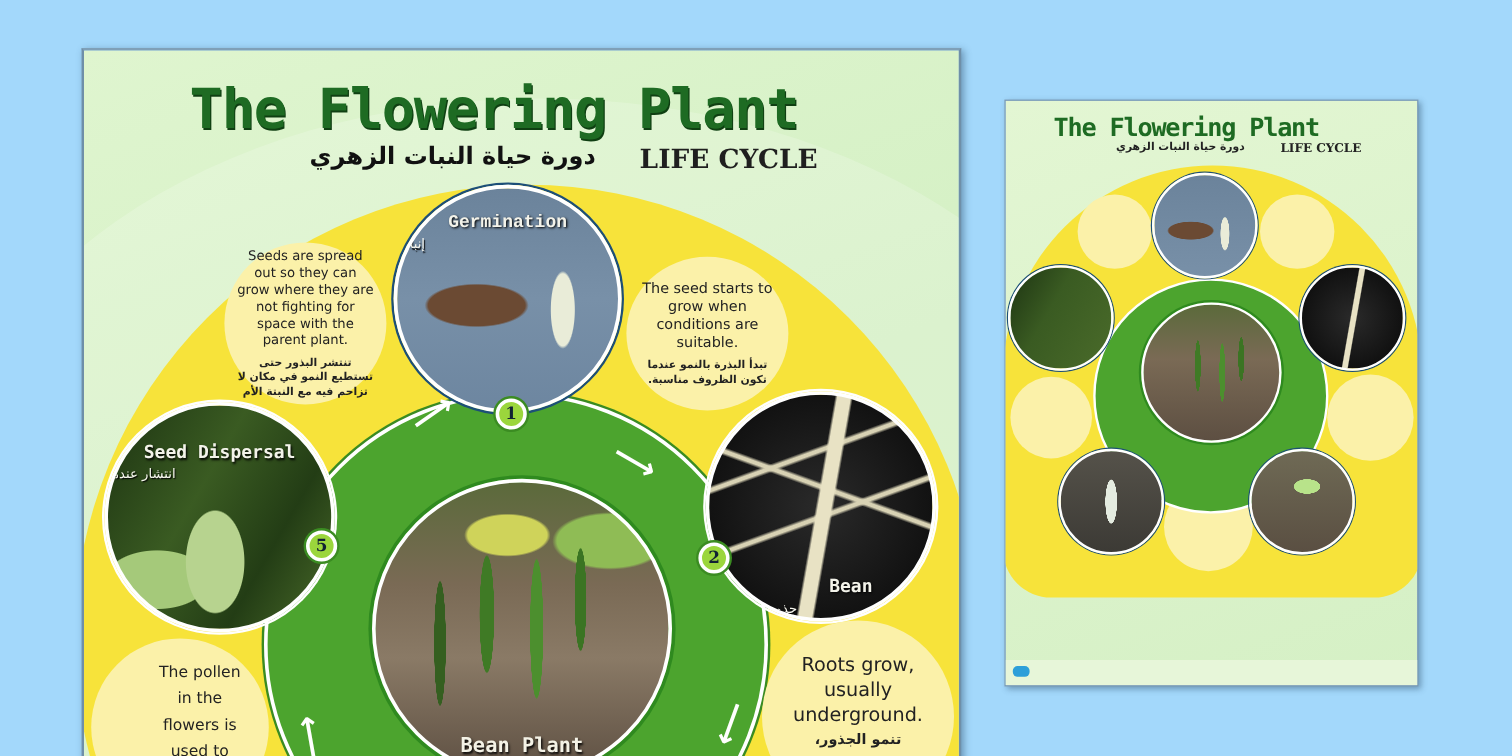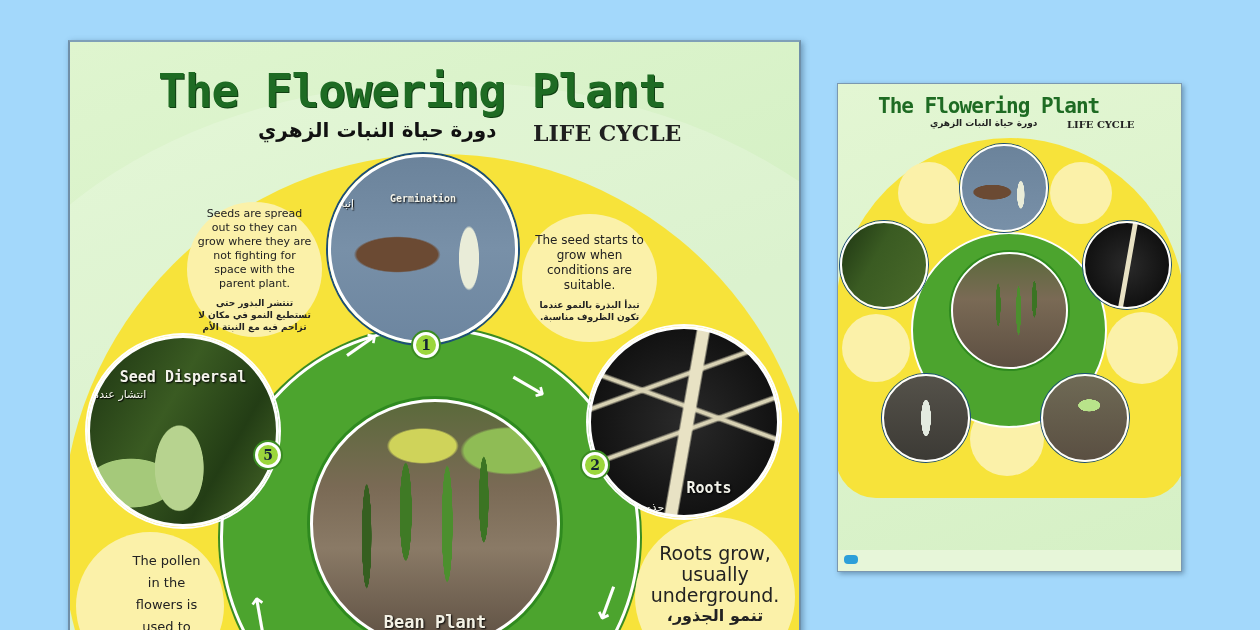--- a/index.html
+++ b/index.html
@@ -100,22 +100,22 @@
       display:flex; flex-direction:column; align-items:center; justify-content:center;
     }
     .bubble .en { font-size: 11px; line-height: 14px; }
     .bubble .ar { font-size: 9px; line-height: 12px; margin-top: 6px; direction: rtl; font-weight:bold; }
     .b-top-left { left: 117px; top: 160px; width: 135px; height: 135px; padding: 0 10px; }
     .b-top-right { left: 452px; top: 172px; width: 135px; height: 128px; padding: 0 12px; }
     .b-top-right .en { font-size: 12px; line-height: 15px; }
     .b-bot-left { left: 6px; top: 490px; width: 148px; height: 148px; padding: 0 16px; justify-content:flex-start; padding-top: 18px; }
     .b-bot-left .en { font-size: 13px; line-height: 22px; margin-left: 33px; }
     .b-bot-right { left: 565px; top: 475px; width: 160px; height: 160px; padding: 0 12px; justify-content:flex-start; padding-top: 26px; }
-    .b-bot-right .en { font-size: 19px; line-height: 21px; }
-    .b-bot-right .ar { font-size: 16px; margin-top: 4px; }
+    .b-bot-right .en { font-size: 16px; line-height: 21px; }
+    .b-bot-right .ar { font-size: 12px; margin-top: 4px; }
 
     .arrow { position:absolute; color:#fff; font-size: 26px; font-weight:bold; line-height:1; }
 
     
     .poster-small {
       position:absolute; left: 837px; top: 83px; width: 345px; height: 489px;
       background: linear-gradient(160deg, #e3f6d3 0%, #d5f0c5 100%);
       border: 1.5px solid #7b98b0; box-shadow: 2px 2px 5px rgba(40,70,100,.45); overflow:hidden;
     }
     .sp-title { position:absolute; left: 40px; top: 10px; font-family: "DejaVu Sans Mono", monospace; font-weight:bold; font-size: 21px; color:#1e6b23; letter-spacing:-1px; white-space:nowrap; }
@@ -172,27 +172,27 @@
   <div class="arrow" style="left:272px; top:290px; transform:rotate(-35deg);">⟶</div>
   <div class="arrow" style="left:440px; top:330px; transform:rotate(30deg);">⟶</div>
   <div class="arrow" style="left:520px; top:548px; transform:rotate(110deg);">⟶</div>
   <div class="arrow" style="left:170px; top:560px; transform:rotate(-100deg);">⟶</div>
 
   <div class="center-photo">
     <div class="center-label">Bean Plant</div>
   </div>
 
   <div class="stage stage-1">
-    <div class="stage-title" style="top:36px; font-size:10px;">Germination</div>
+    <div class="stage-title" style="top:20px; font-size:15px;font-family:Liberation Mono, monospace;">Germination</div>
     <div class="stage-ar" style="top:40px;">إنبات</div>
   </div>
   <div class="num-badge" style="left:343px; top:290px;">1</div>
 
   <div class="stage stage-2">
-    <div class="stage-title" style="top:150px; left:50px; font-size:15px;">Roots</div>
+    <div class="stage-title" style="top:150px; left:50px; font-size:15px;">Bean</div>
     <div class="stage-ar" style="top:172px; left:50px;">جذور</div>
   </div>
   <div class="num-badge" style="left:512px; top:410px;">2</div>
 
   <div class="stage stage-5">
     <div class="stage-title" style="top:30px; font-size:15px;">Seed Dispersal</div>
     <div class="stage-ar" style="top:50px;">انتشار عندما</div>
   </div>
   <div class="num-badge" style="left:185px; top:400px;">5</div>
 

